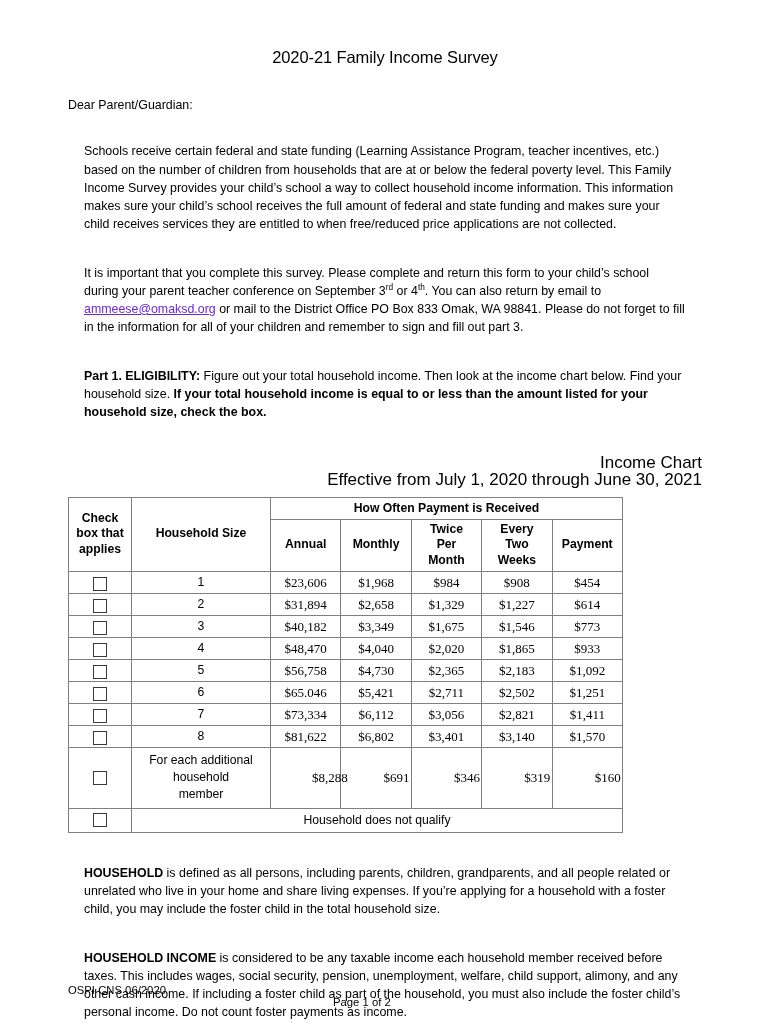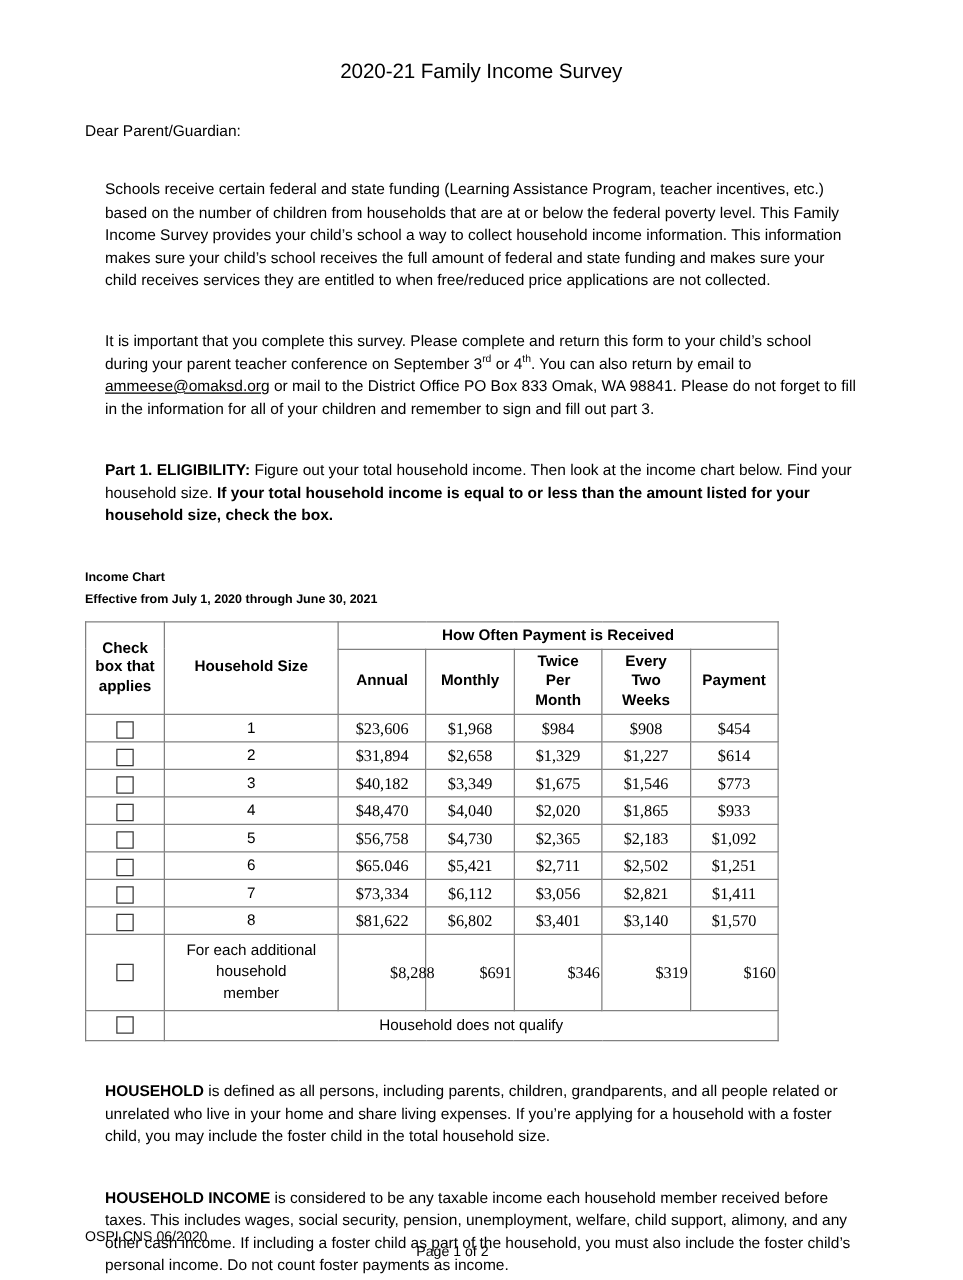--- a/index.html
+++ b/index.html
@@ -44,29 +44,29 @@
   p.body-para {
     font-size: 12.4px;
     line-height: 18.1px;
     margin: 16px;
     padding-top: 15px;
     text-align: left;
   }
   .b { font-weight: bold; }
   sup { font-size: 8.3px; vertical-align: super; line-height: 0; }
   a.email {
-    color: #000000;
+    color: #6d28d9;
     text-decoration: underline;
   }
 
   
   .chart-heading {
-    text-align: left;
-    font-size: 10px;
-    font-weight: bold;
+    text-align: right;
+    font-size: 17px;
+    font-weight: normal;
     line-height: 17px;
     margin: 0;
     padding-top: 16px;
   }
 
   
   .table-wrap {
     padding-top: 9px;
     display: flex;
     justify-content: flex-start;

